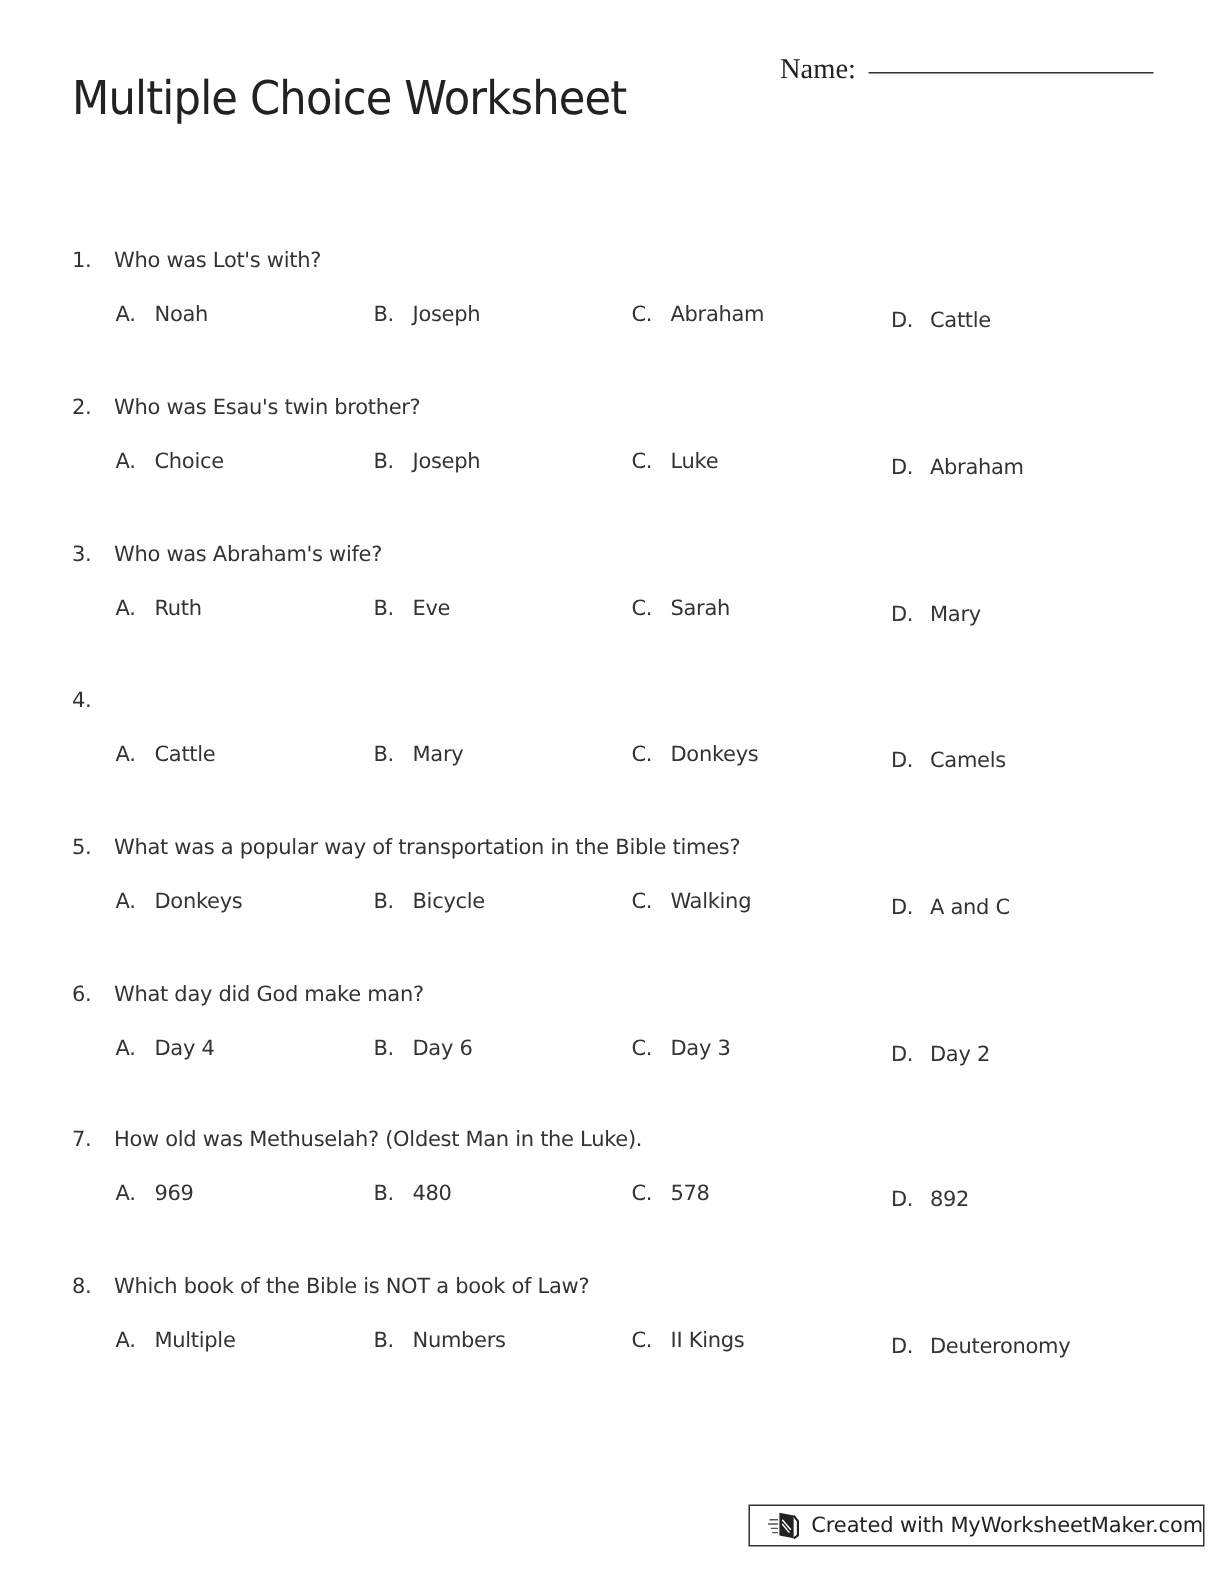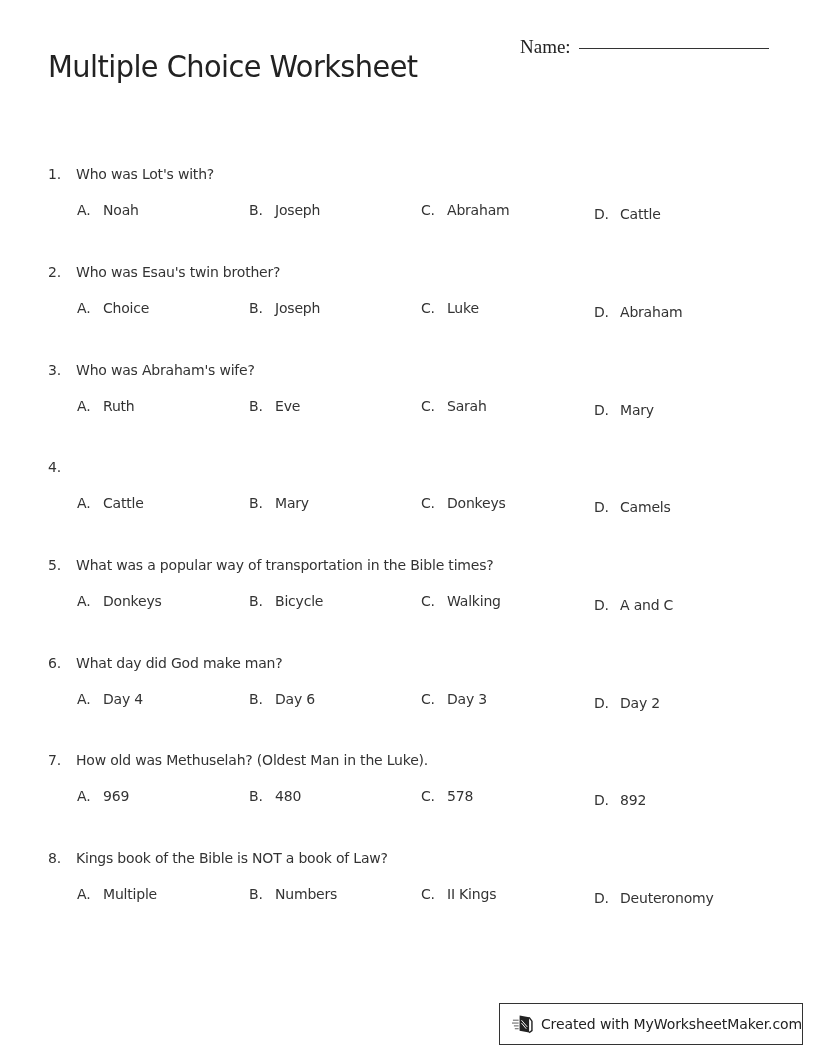--- a/index.html
+++ b/index.html
@@ -37,21 +37,21 @@
     .opt {
       position: absolute; top: 0; display: flex; font-size: 14px; color: #333;
       letter-spacing: -0.2px; white-space: nowrap;
     }
     .opt .letter { width: 26px; }
     .opt.a { left: 29px; }
     .opt.b { left: 201px; }
     .opt.c { left: 373px; }
     .opt.d { left: 546px; top: 4px; }
     .footer {
-      position: absolute; left: 499px; top: 1003px; width: 304px; height: 42px;
+      position: absolute; left: 499px; top: 1003px; width: 304px; height: 28px;
       border: 1.5px solid #333; box-sizing: border-box;
       display: flex; align-items: center; padding-left: 12px;
     }
     .footer-icon { width: 22px; height: 22px; margin-right: 8px; }
     .footer-text { font-size: 14px; color: #222; letter-spacing: -0.1px; white-space: nowrap; }
   </style>
 </head>
 <body>
 
 <div class="title">Multiple Choice Worksheet</div>
@@ -225,21 +225,21 @@
         </div>
         <div class="opt d">
           <span class="letter">D.</span>
           <span>892</span>
         </div>
       </div>
     </div>
     <div class="question" style="top: 850px;">
       <div class="q-line">
         <span class="q-num">8.</span>
-        <span>Kings book of the Bible is NOT a book of Law?</span>
+        <span>Which book of the Bible is NOT a book of Law?</span>
       </div>
       <div class="options">
         <div class="opt a">
           <span class="letter">A.</span>
           <span>Multiple</span>
         </div>
         <div class="opt b">
           <span class="letter">B.</span>
           <span>Numbers</span>
         </div>

